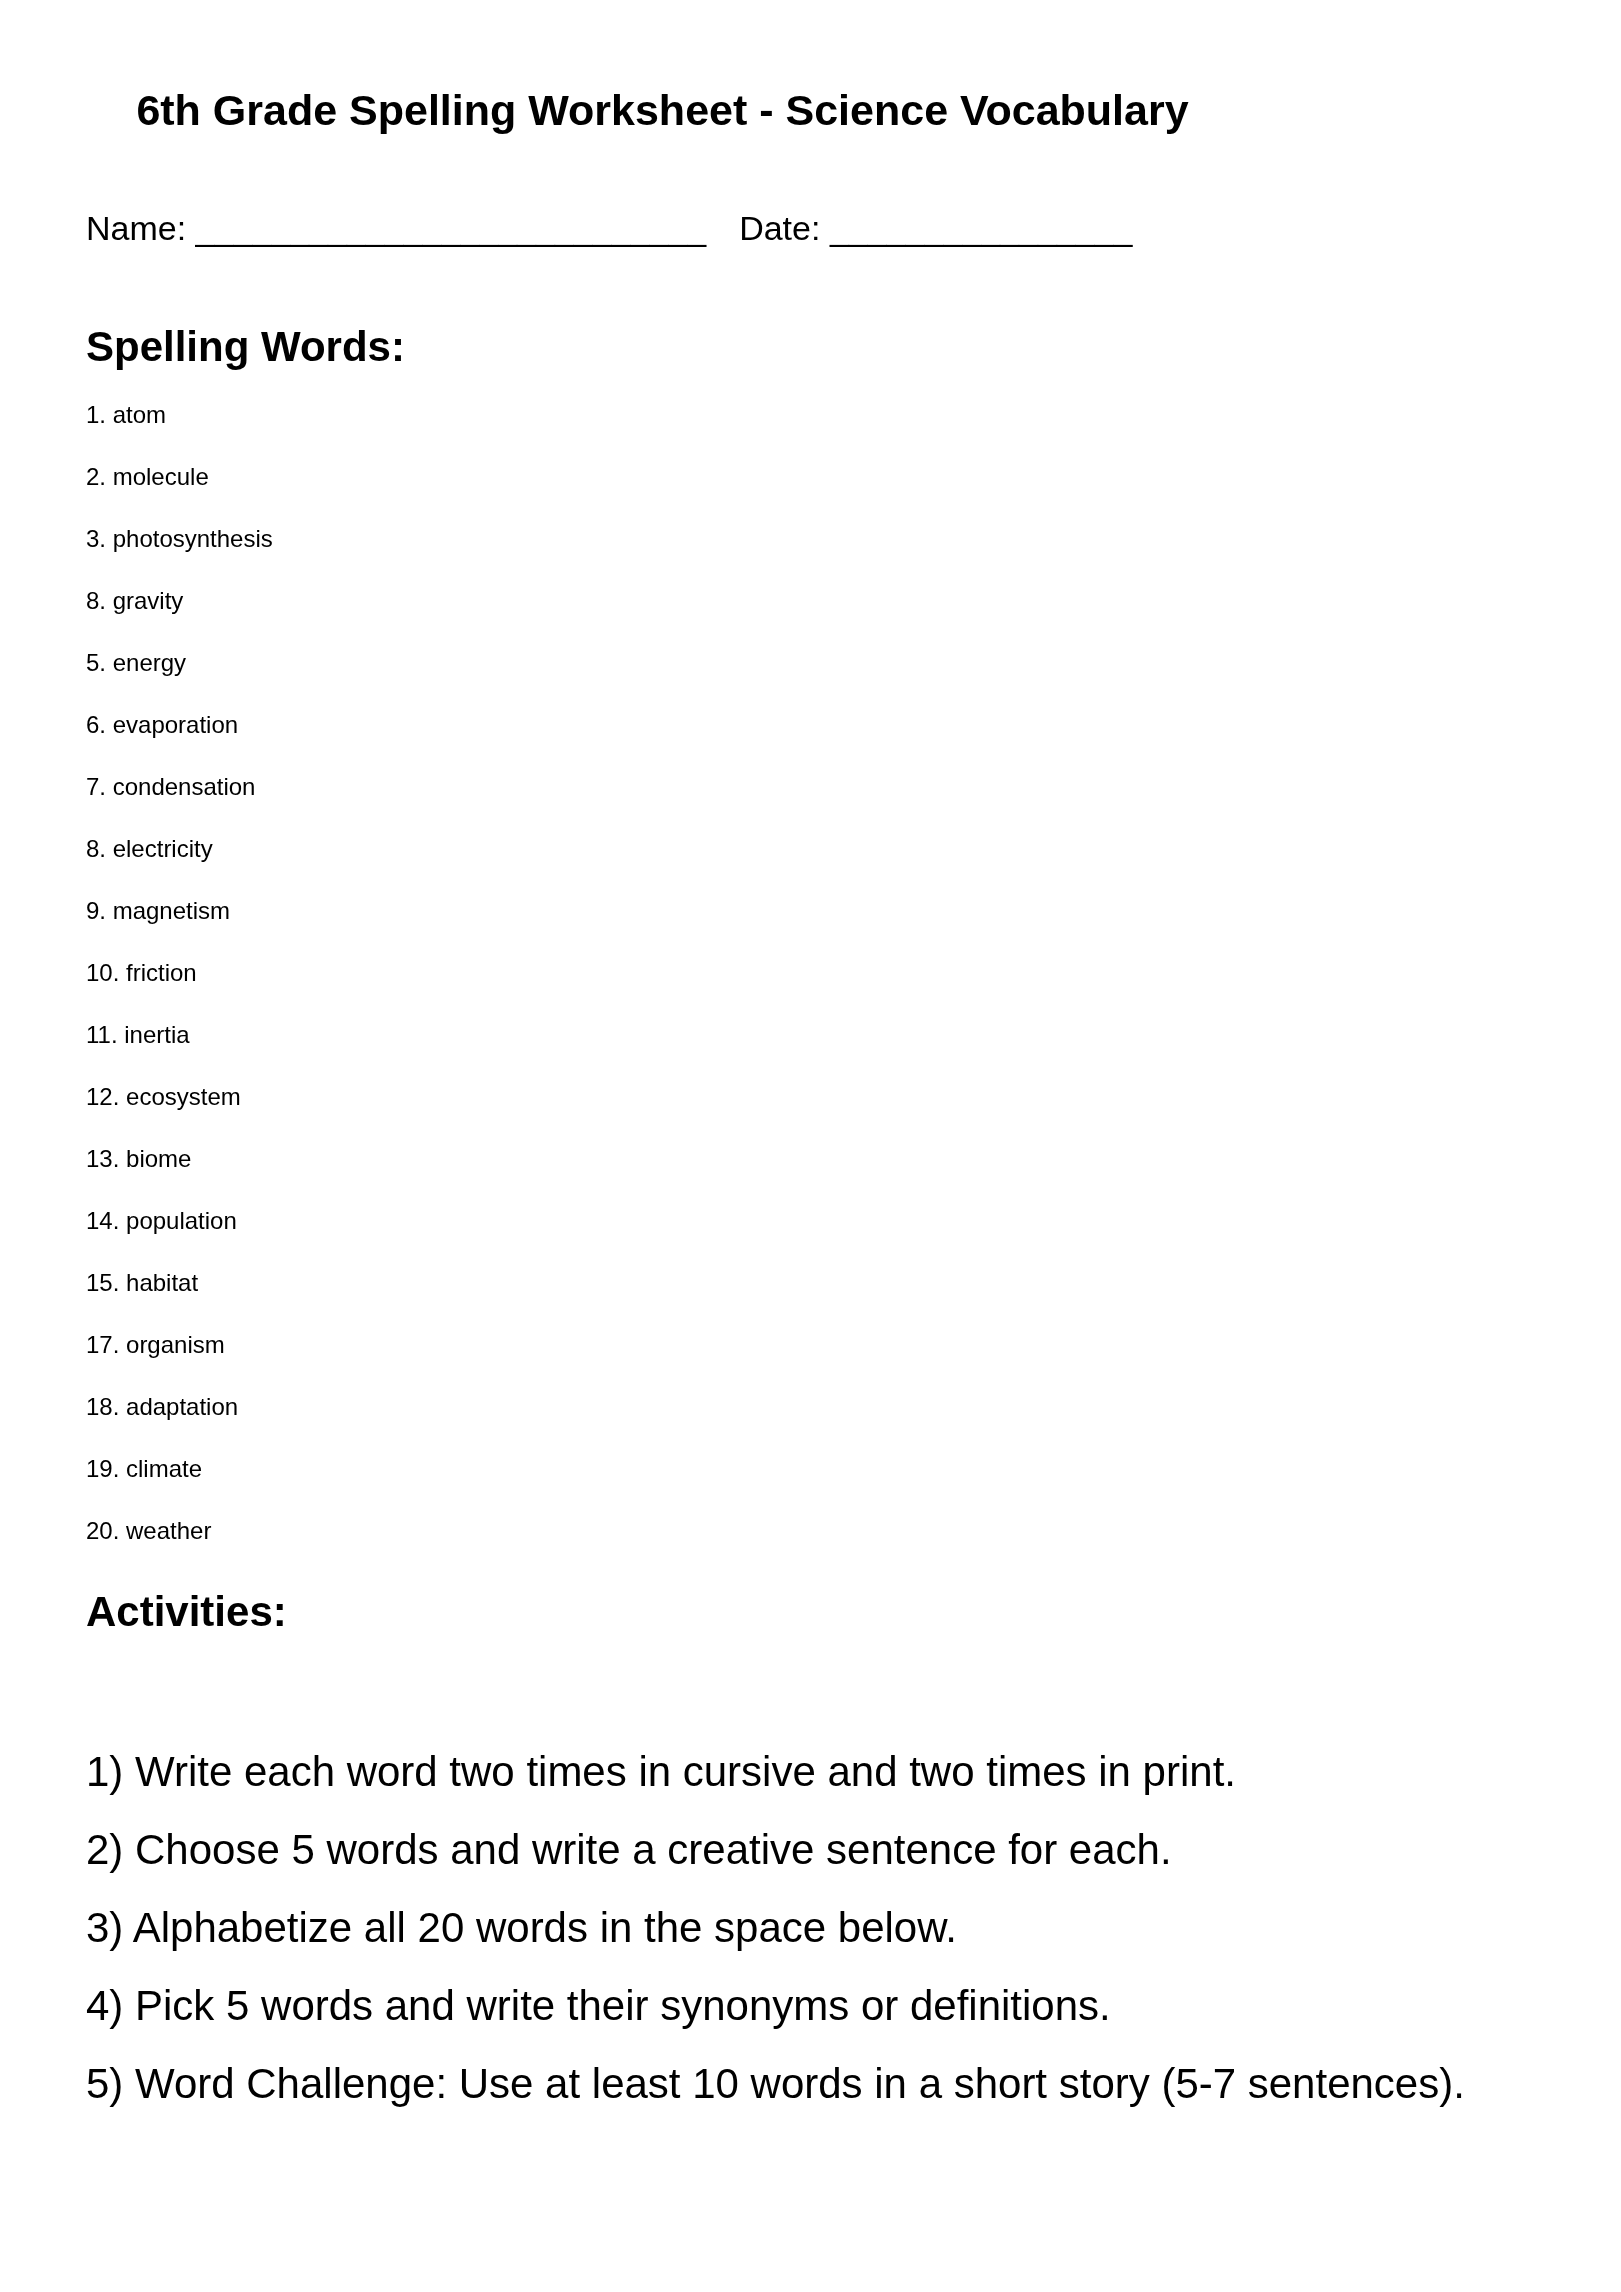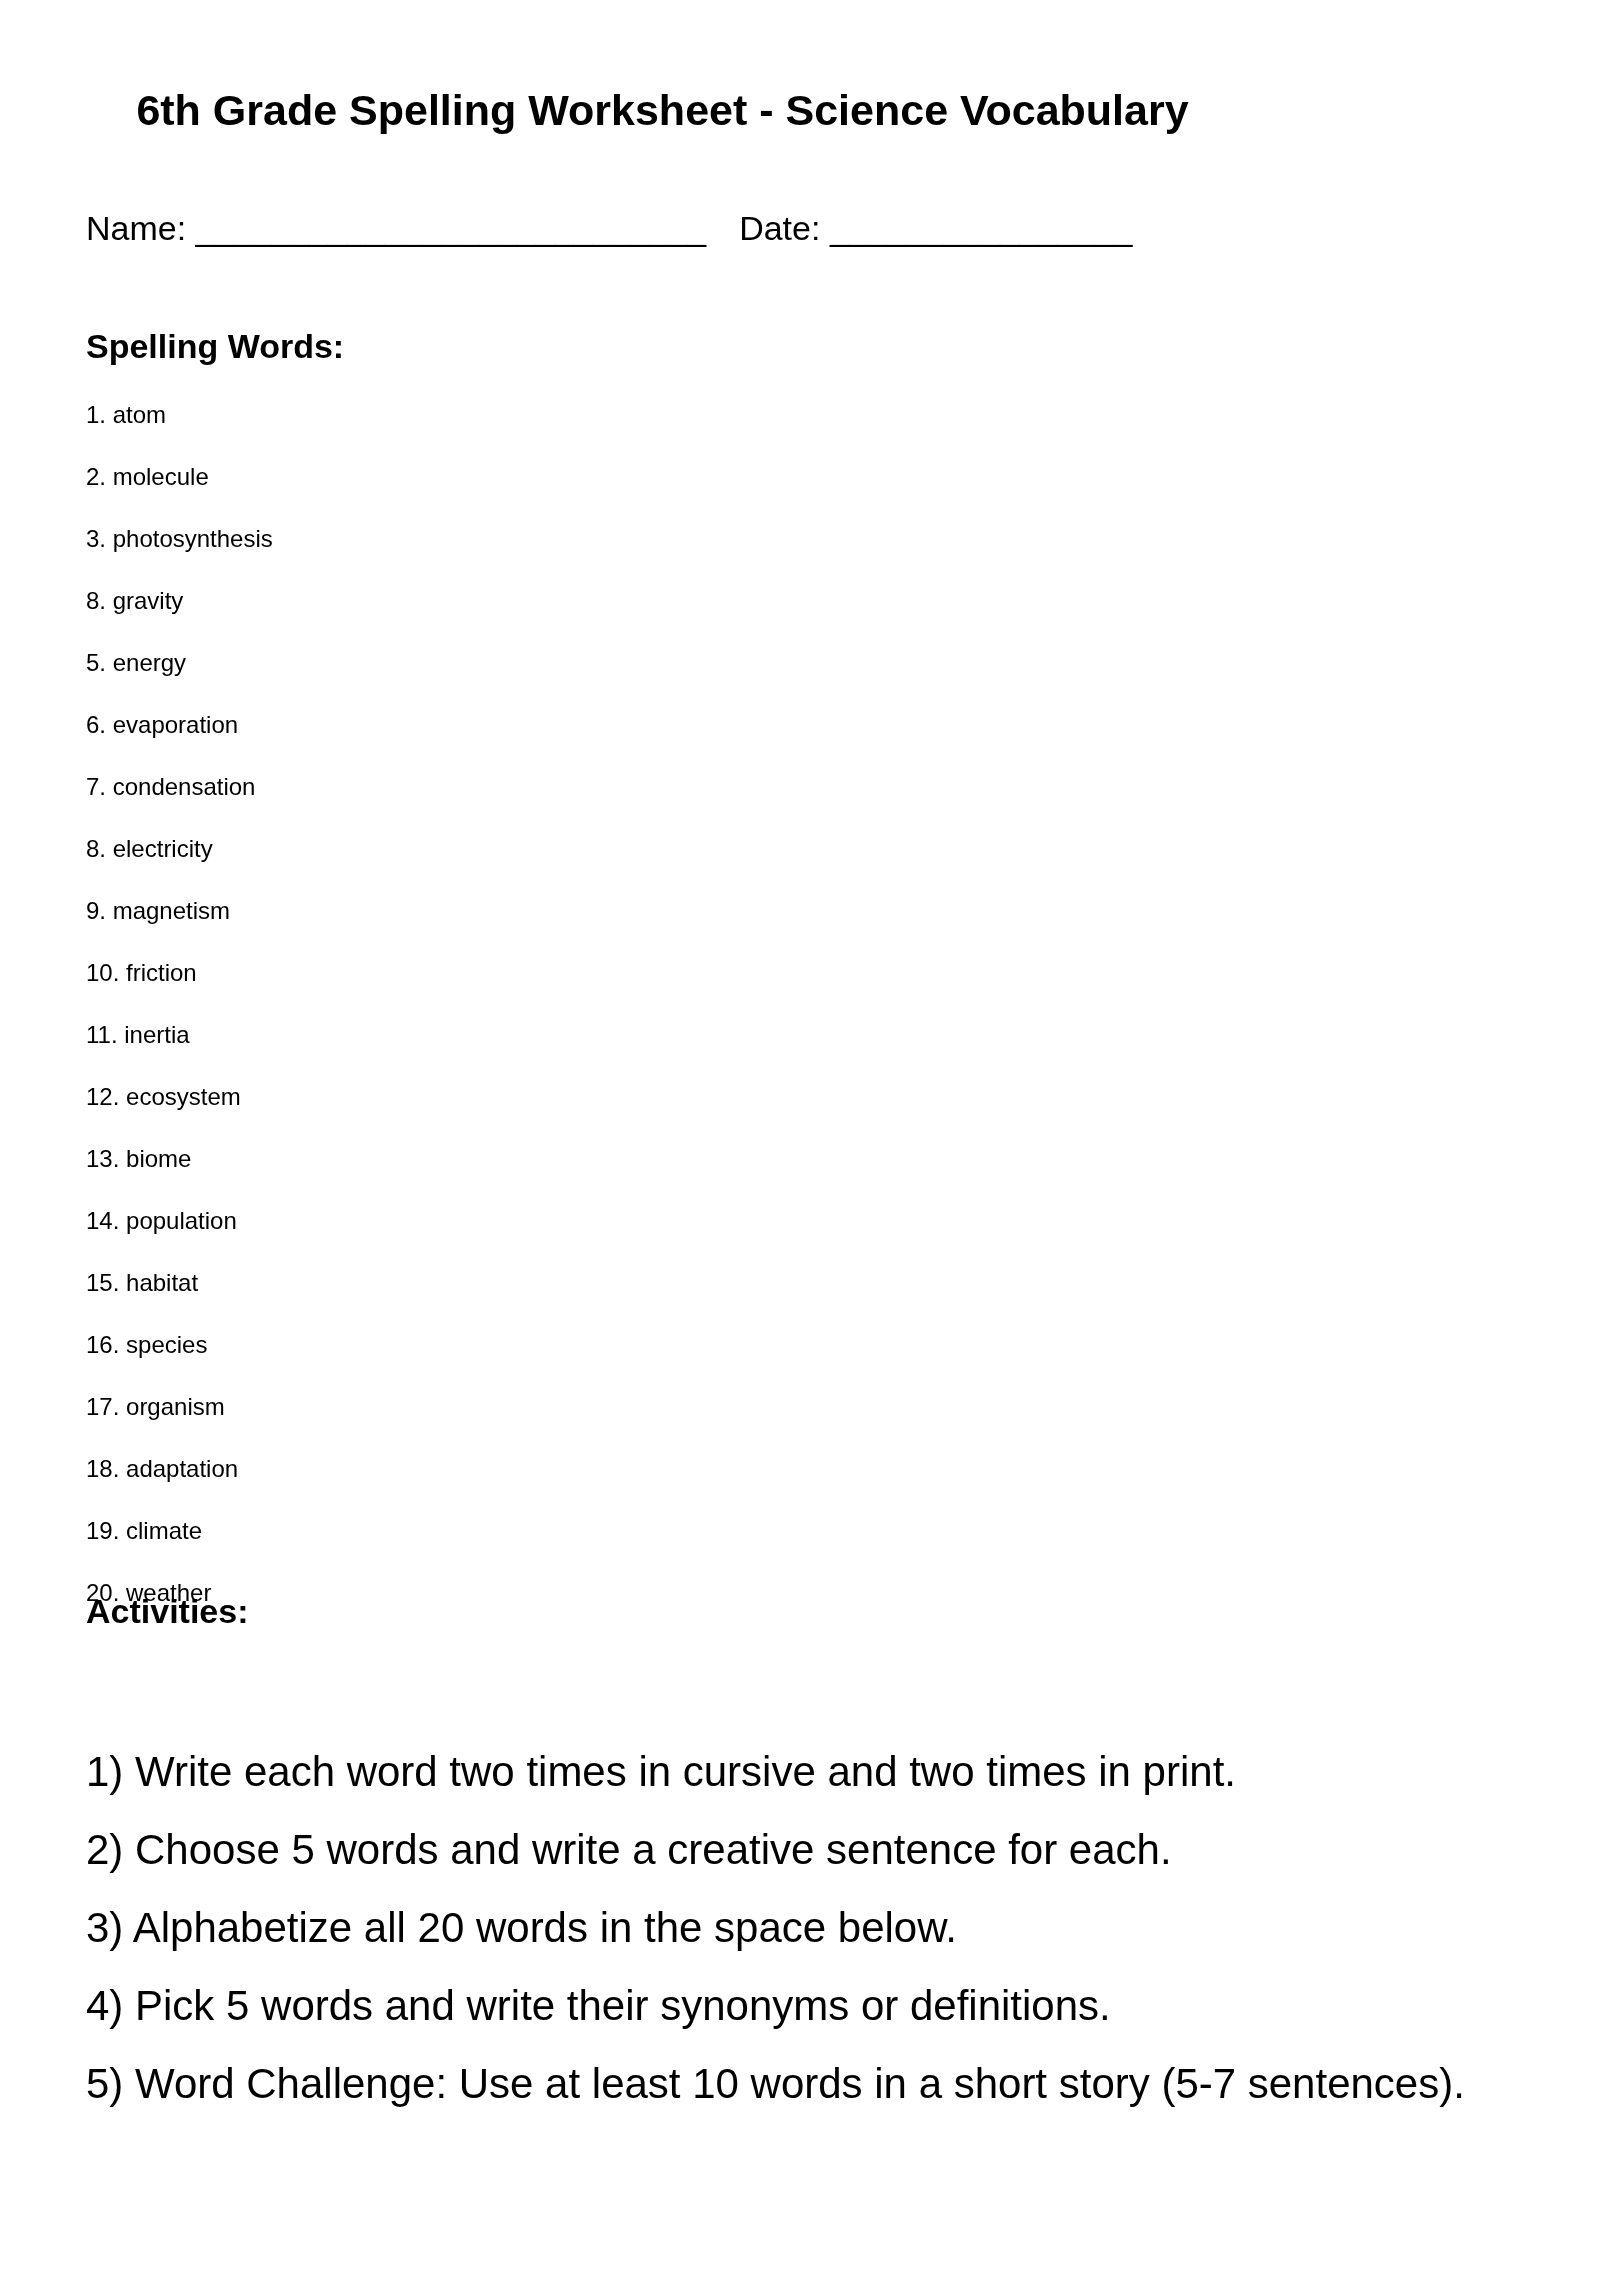--- a/index.html
+++ b/index.html
@@ -12,21 +12,21 @@
     text-align: center; font-size: 43px; font-weight: bold; line-height: 51px;
     margin: 0;
   }
   .name-date {
     position: absolute; top: 208px; left: 86px;
     font-size: 34px; line-height: 41px; white-space: pre;
   }
   .name-date .gap { display: inline-block; width: 33px; }
   .section-heading {
     position: absolute; left: 86px; margin: 0;
-    font-size: 34px; font-weight: bold; line-height: 39px;
+    font-size: 42px; font-weight: bold; line-height: 39px;
   }
   .spelling-heading { top: 327px; }
   .activities-heading { top: 1576px; margin-top: 16px; }
   .word-list {
     position: absolute; top: 384px; left: 86px; margin: 0; padding: 0;
     list-style: none; font-size: 24px; line-height: 62px;
   }
   .activity-list {
     position: absolute; top: 1733px; left: 86px; margin: 0; padding: 0;
     list-style: none; font-size: 42px; line-height: 78px; white-space: nowrap;
@@ -50,21 +50,20 @@
   <li>6. evaporation</li>
   <li>7. condensation</li>
   <li>8. electricity</li>
   <li>9. magnetism</li>
   <li>10. friction</li>
   <li>11. inertia</li>
   <li>12. ecosystem</li>
   <li>13. biome</li>
   <li>14. population</li>
   <li>15. habitat</li>
-  <li>16. species</li>
   <li>17. organism</li>
   <li>18. adaptation</li>
   <li>19. climate</li>
   <li>20. weather</li>
 </ul>
 
 <h2 class="section-heading activities-heading">Activities:</h2>
 
 <ul class="activity-list">
   <li>1) Write each word two times in cursive and two times in print.</li>

